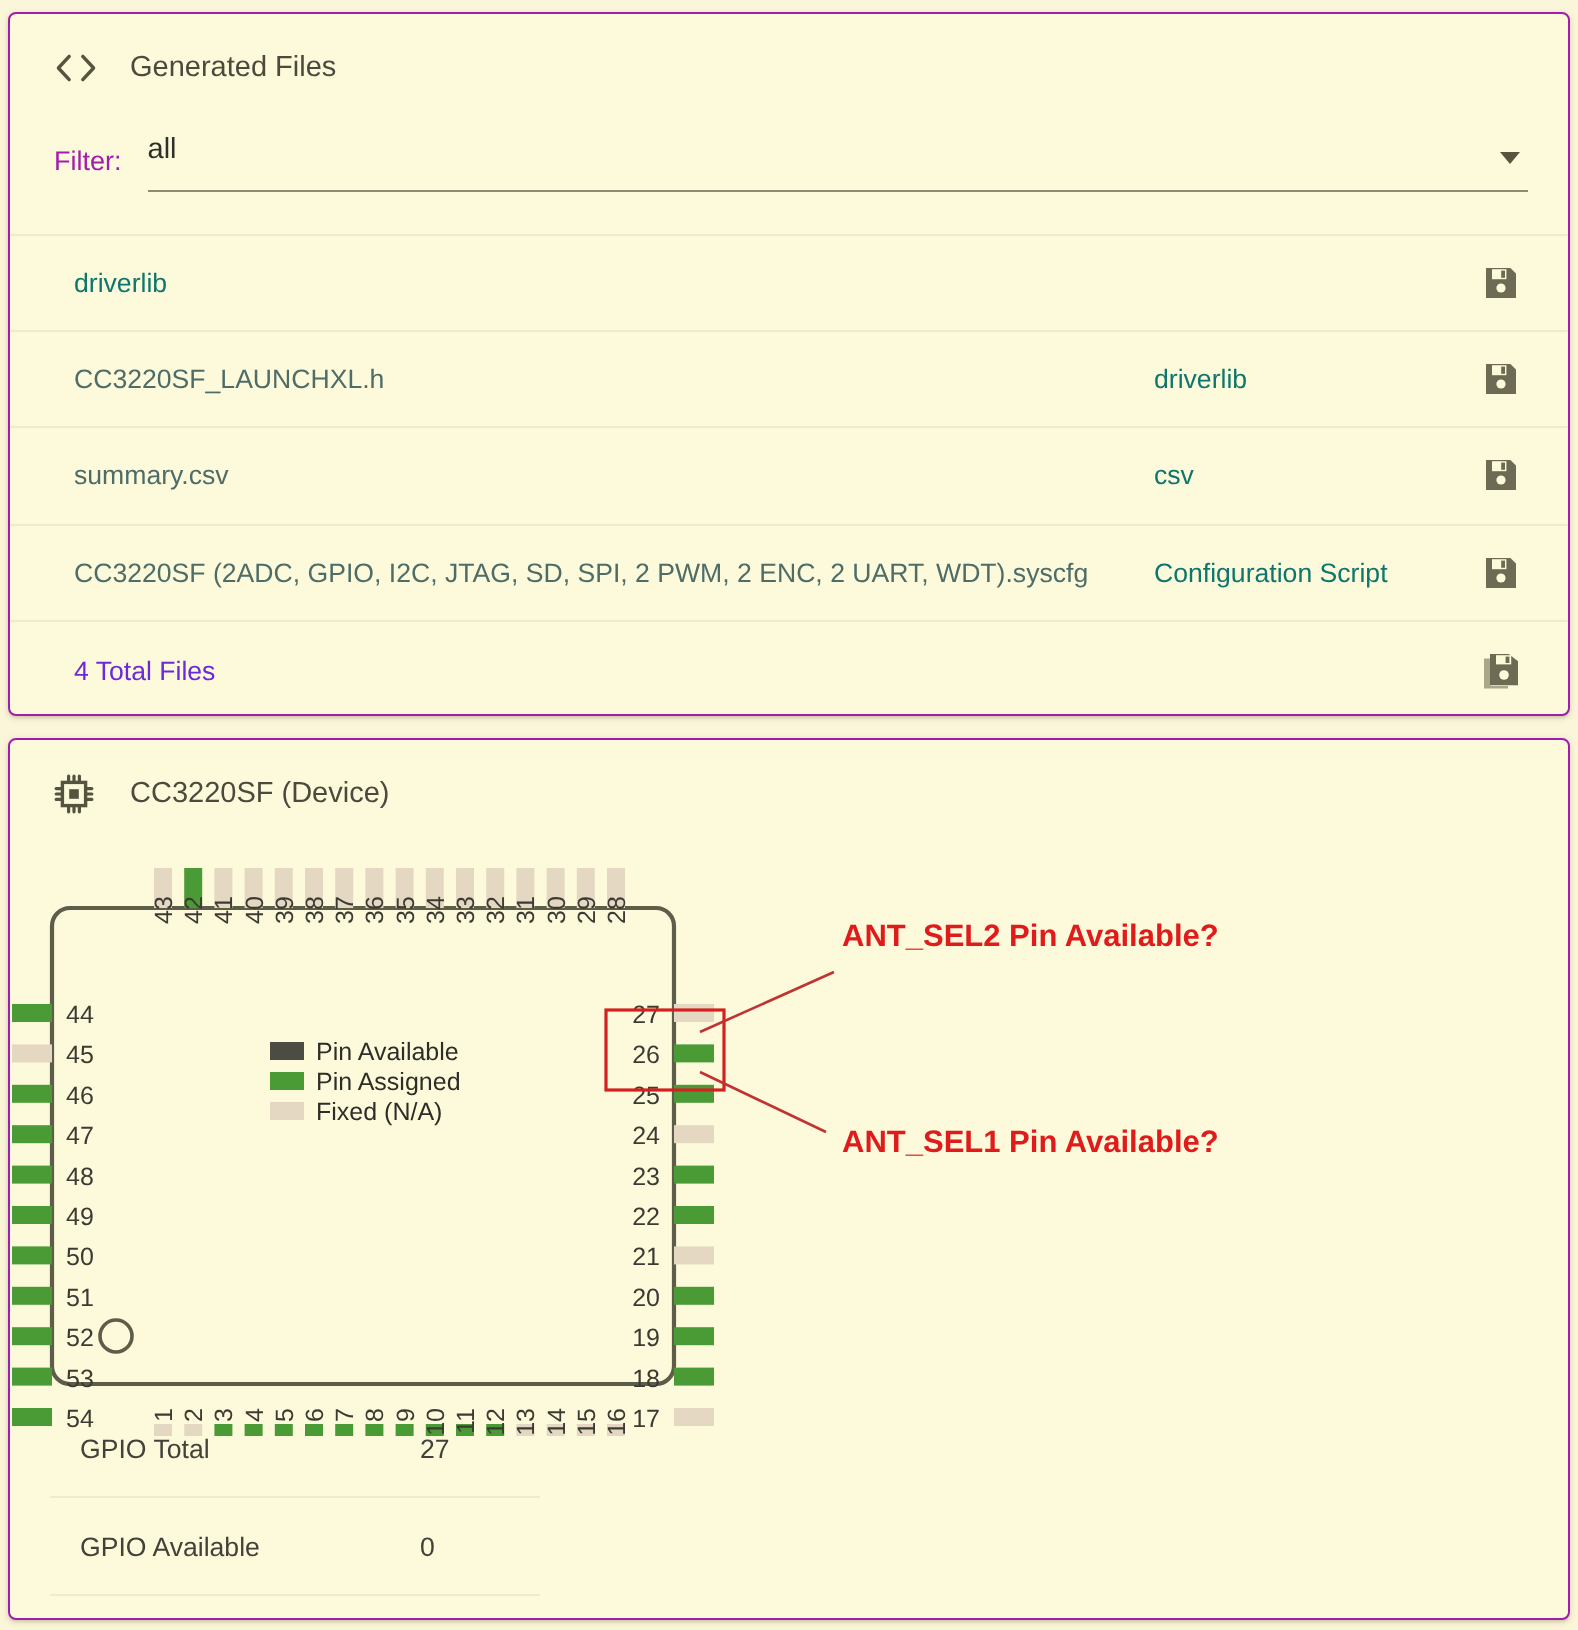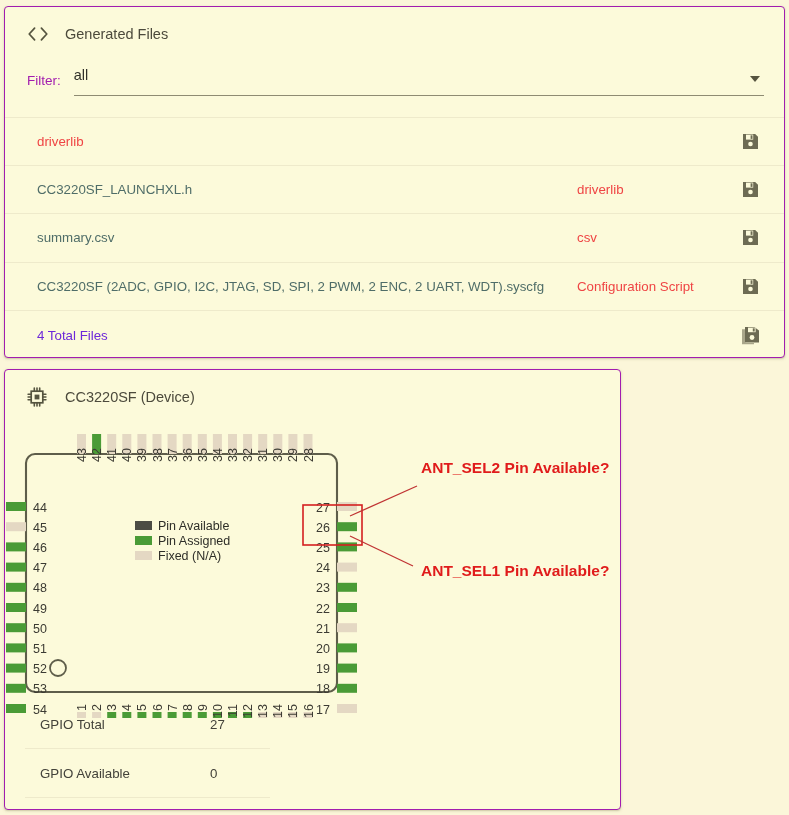--- a/index.html
+++ b/index.html
@@ -15,21 +15,21 @@
 
   
   .card {
     position: absolute;
     background: #fcfada;
     border: 1px solid #a21caf;
     border-radius: 4px;
     box-shadow: 0 1px 3px rgba(120,115,70,.25), 0 1px 1px rgba(120,115,70,.14);
   }
   #files-card { left: 4px; top: 6px; width: 781px; height: 352px; }
-  #device-card { left: 4px; top: 369px; width: 617px; height: 441px; }
+  #device-card { left: 4px; top: 369px; width: 781px; height: 441px; }
 
   
   .card-header {
     display: flex; align-items: center;
     height: 54px; padding-left: 20px;
   }
   .code-icon {
     width: 26px; height: 20px;
     display: flex; align-items: center; justify-content: center;
     color: #5e5c4c; font-size: 16px; letter-spacing: 1px;
@@ -68,21 +68,21 @@
   .file-list { position: absolute; left: 0; top: 110px; width: 100%; }
   .file-row {
     position: relative;
     display: flex; align-items: center;
     height: 48.6px;
     border-bottom: 1px solid #eeeacb;
     padding-left: 32px; padding-right: 24px;
   }
   .file-row:first-child { border-top: 1px solid #eeeacb; }
   .file-name { font-size: 13.3px; color: #4f6d68; flex: 0 0 540px; }
-  .file-type { font-size: 13.3px; color: #ef4444; flex: 1; }
+  .file-type { font-size: 13.3px; color: #0f766e; flex: 1; }
   .total-label { font-size: 13.3px; color: #6d28d9; flex: 1; }
   .save-icon { width: 20px; height: 20px; display:flex; align-items:center; justify-content:center; }
   .save-icon svg { display:block; }
 
   
   .device-header {
     display: flex; align-items: center;
     height: 46px; padding-left: 20px; padding-top: 8px;
   }
   .chip-icon { width: 24px; height: 24px; display:flex; align-items:center; justify-content:center; }

